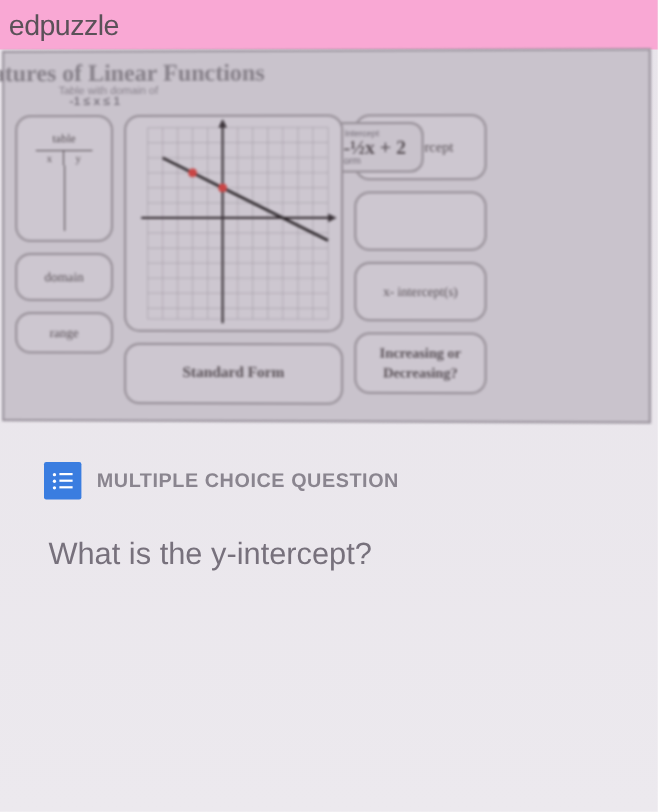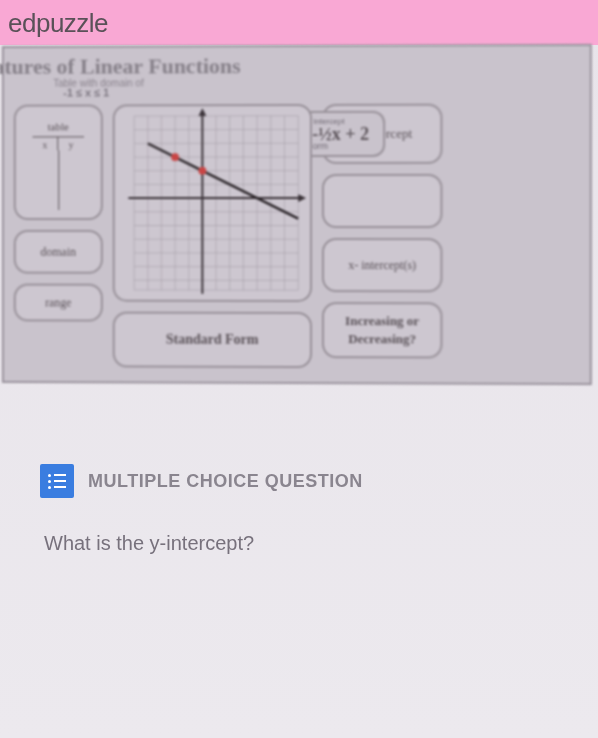--- a/index.html
+++ b/index.html
@@ -175,21 +175,21 @@
       font-size: 12px;
     }
     .tile-incdec {
       height: 56px;
       font-size: 13px;
       line-height: 1.4;
       text-align: center;
       font-weight: 600;
     }
     .question-area {
-      margin-top: 80px;
+      margin-top: 36px;
       padding: 0 40px;
     }
     .mc-header {
       display: flex;
       align-items: center;
       gap: 14px;
       margin-bottom: 34px;
     }
     .mc-icon {
       width: 34px;
@@ -221,21 +221,21 @@
       height: 2px;
       background: #fff;
     }
     .mc-title {
       font-size: 18px;
       font-weight: 600;
       color: #8a858f;
       letter-spacing: 0.5px;
     }
     .question-text {
-      font-size: 20px;
+      font-size: 28px;
       color: #77717c;
       font-weight: 500;
       margin-left: 4px;
     }
   </style>
 </head>
 <body>
 
 <div class="header-bar">
   <span class="logo-text">edpuzzle</span>

